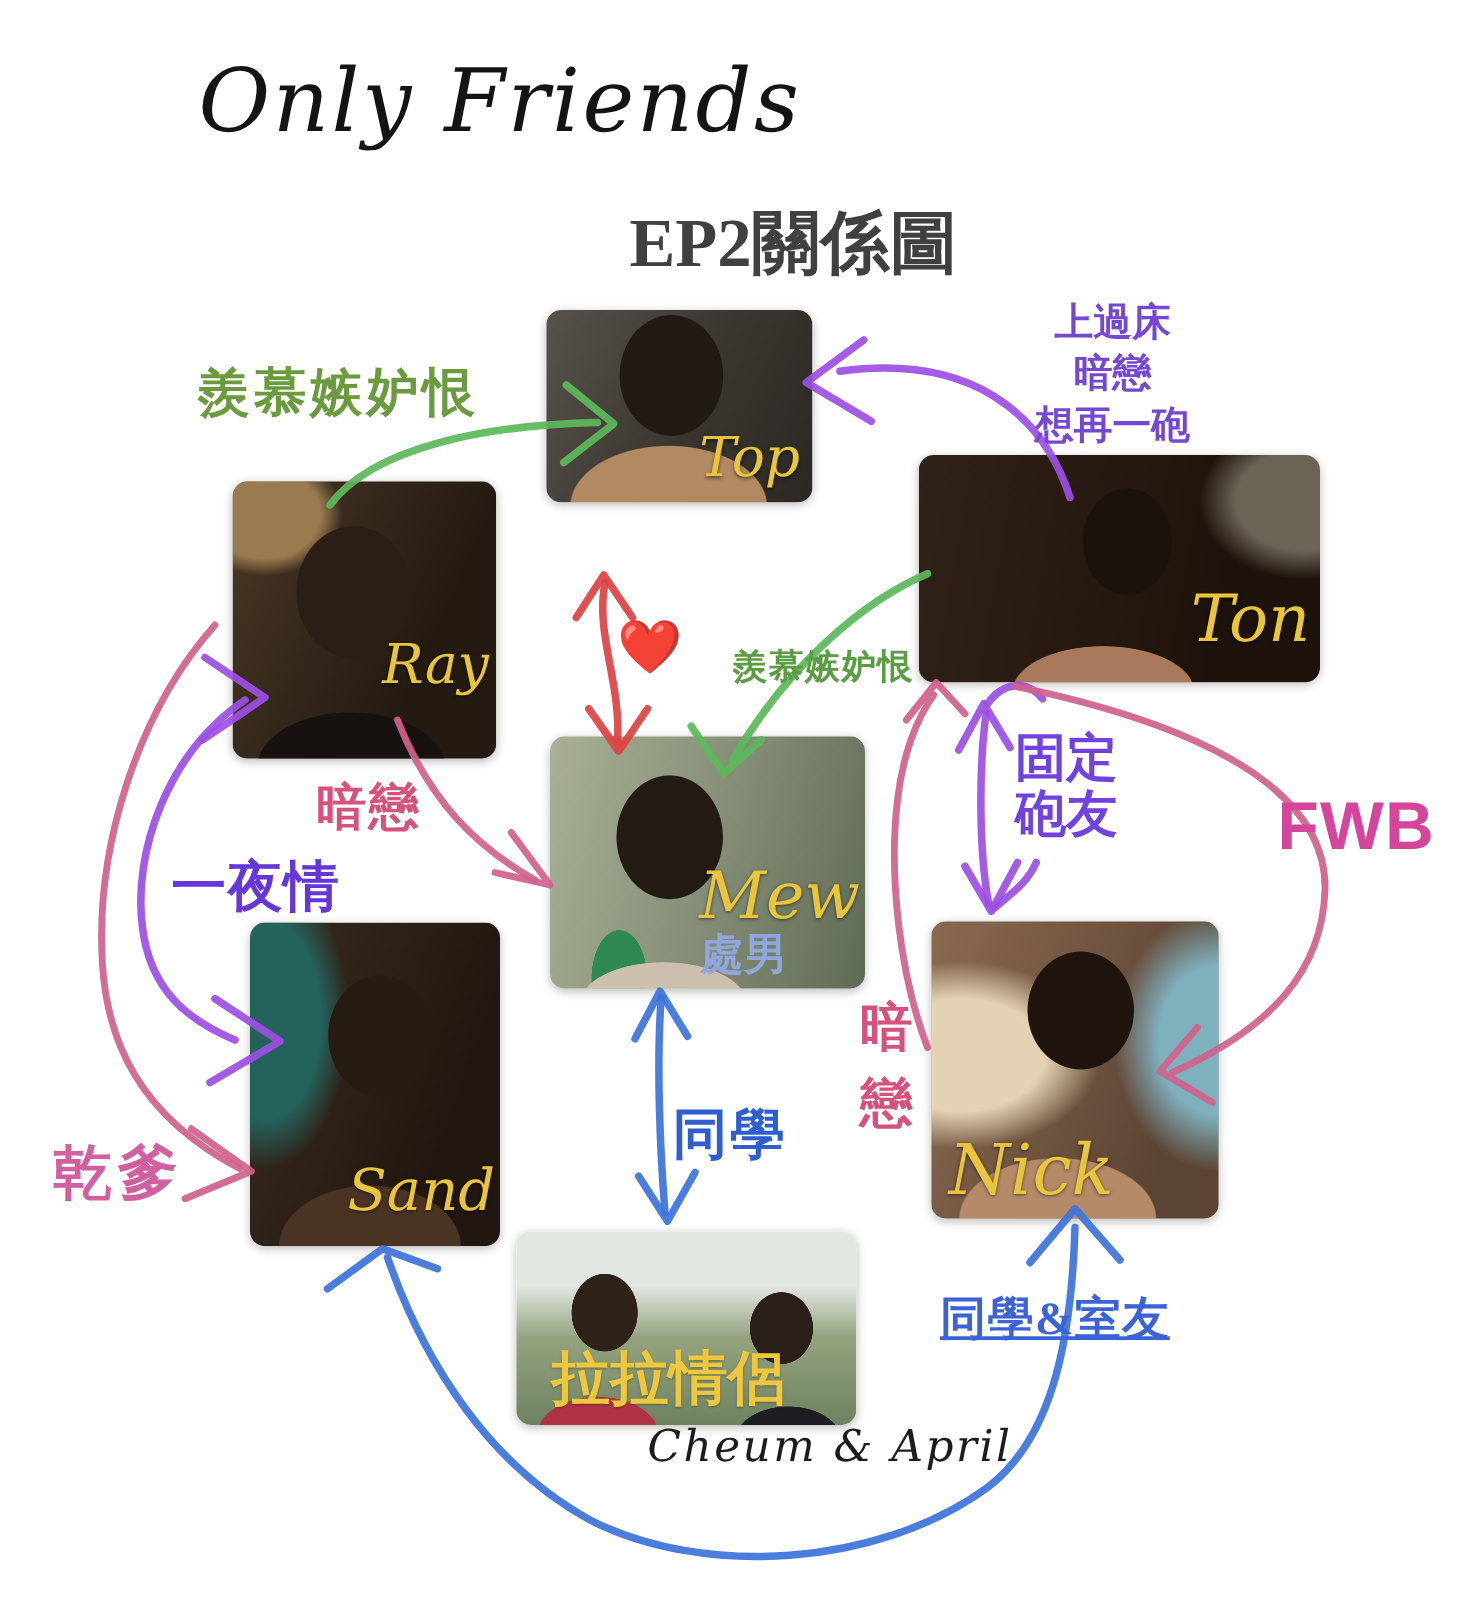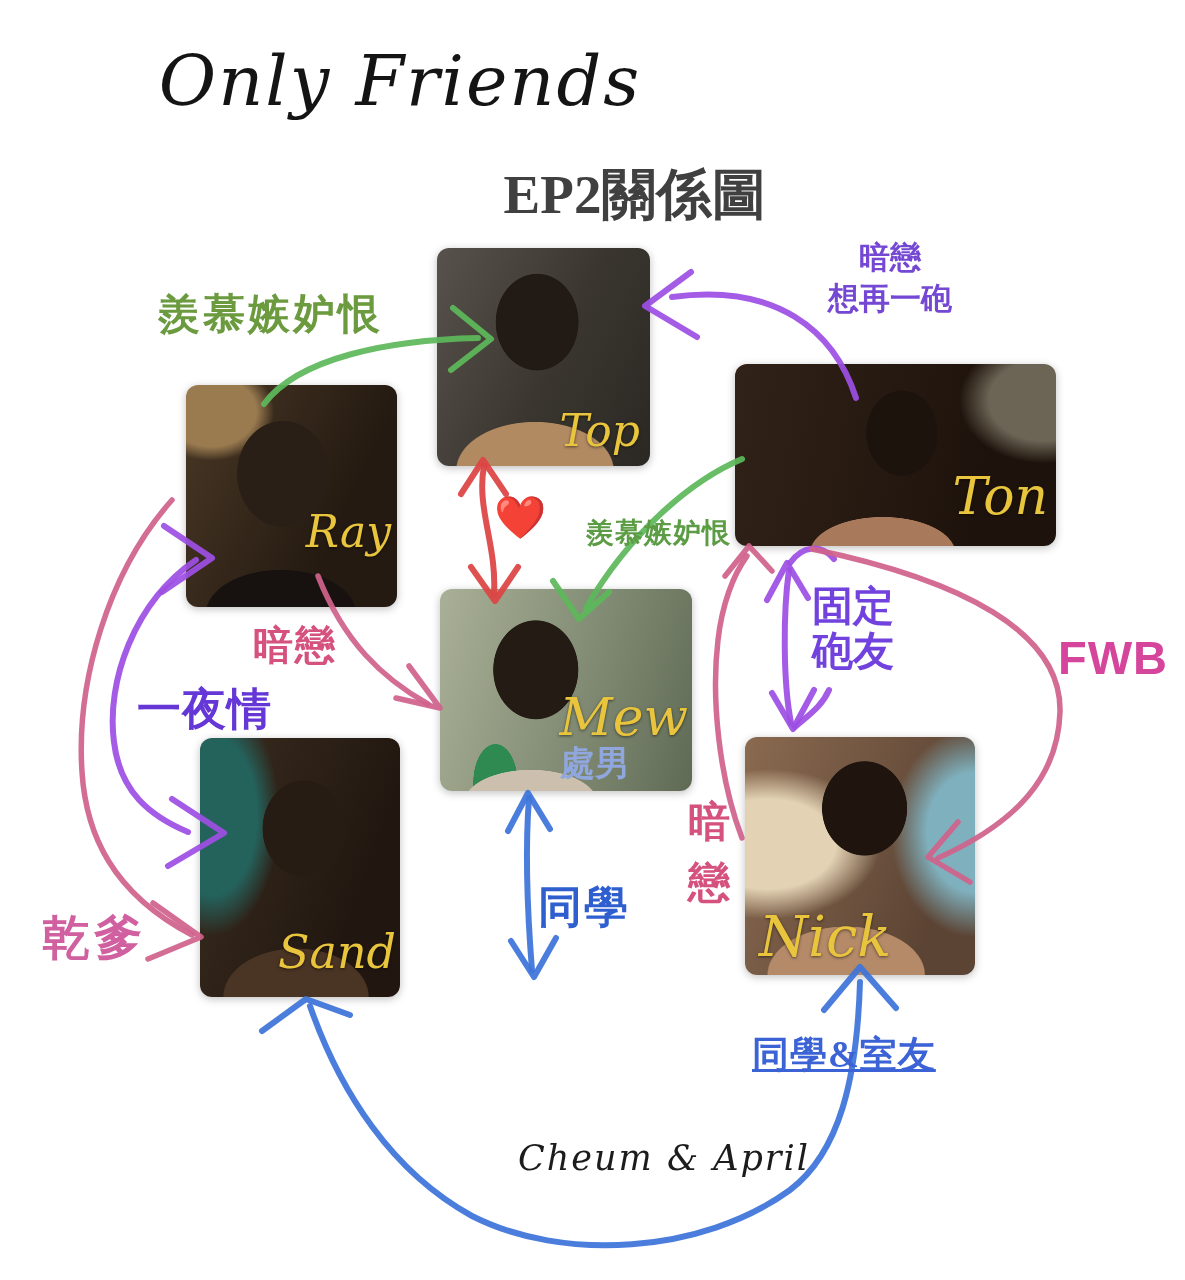--- a/index.html
+++ b/index.html
@@ -14,21 +14,21 @@
   .title{left:150px;top:40px;width:500px;text-align:center;font-size:70px;color:#141414;
          font-style:italic;letter-spacing:2px;}
   .subtitle{left:455px;top:158px;width:360px;text-align:center;font-size:55px;color:#404040;}
 
   
   .photo{position:absolute;border-radius:12px;z-index:1;box-shadow:0 2px 8px rgba(0,0,0,.25);overflow:hidden;}
   .pname{position:absolute;color:#e9c43d;text-shadow:0 1px 3px rgba(0,0,0,.55);
          font-style:italic;font-family:"DejaVu Serif","Liberation Serif",serif;z-index:2;}
   .ptag{position:absolute;z-index:2;font-family:"Liberation Sans","DejaVu Sans",sans-serif;font-weight:700;}
 
-  .photo-top{left:437px;top:248px;width:213px;height:218px;
+  .photo-top{left:437px;top:248px;width:213px;height:154px;
     background:
       radial-gradient(72px 84px at 47% 34%, #221b15 0 57%, transparent 58%),
       radial-gradient(130px 80px at 46% 102%, #b18a62 0 60%, transparent 61%),
       linear-gradient(115deg,#57524b,#3a362f 55%,#2b2824);}
   .photo-ray{left:186px;top:385px;width:211px;height:222px;
     background:
       radial-gradient(80px 92px at 46% 40%, #2a1f16 0 57%, transparent 58%),
       radial-gradient(120px 70px at 45% 103%, #171210 0 62%, transparent 63%),
       radial-gradient(90px 70px at 12% 12%, #9a7b50 0 50%, transparent 70%),
       linear-gradient(115deg,#4a3826,#241a11 70%);}
@@ -67,21 +67,21 @@
 
   
   .envy-ray-top{left:158px;top:286px;font-size:42px;letter-spacing:3px;color:#6b9a3f;}
   .ton-top-txt{left:780px;top:238px;width:220px;text-align:center;font-size:31px;color:#7448d3;line-height:1.32;}
   .heart{left:494px;top:493px;font-size:42px;z-index:4;}
   .envy-ton-mew{left:586px;top:514px;font-size:28px;letter-spacing:1px;color:#5c9c45;}
   .crush-ray-mew{left:253px;top:618px;font-size:40px;letter-spacing:2px;color:#d5517e;}
   .one-night{left:137px;top:680px;font-size:44px;letter-spacing:1px;color:#6537d6;}
   .sugar-daddy{left:42px;top:906px;font-size:48px;letter-spacing:4px;color:#d160a0;}
   .fwb-zh{left:812px;top:584px;width:100px;text-align:left;font-size:41px;color:#7142dd;line-height:1.1;}
-  .fwb-en{left:1058px;top:630px;font-size:47px;letter-spacing:1px;color:#d6459c;}
+  .fwb-en{left:1022px;top:630px;font-size:54px;letter-spacing:1px;color:#d6459c;}
   .crush-nick-ton{left:684px;top:792px;width:50px;text-align:center;font-size:42px;color:#d5517e;line-height:1.45;}
   .classmates{left:538px;top:878px;font-size:44px;letter-spacing:2px;color:#2f5ecf;}
   .roommates{left:752px;top:1030px;font-size:37px;letter-spacing:1px;color:#3b63d6;text-decoration:underline;}
   .cheum-name{left:518px;top:1138px;font-size:35px;color:#1c1c1c;letter-spacing:2px;}
 
   svg.arrows{position:absolute;left:0;top:0;z-index:3;pointer-events:none;}
   svg.arrows path,svg.arrows polyline{fill:none;stroke-linecap:round;stroke-linejoin:round;opacity:.93;}
   .st-green{stroke:#5cb85a;stroke-width:6;}
   .st-purple{stroke:#9d4fe3;stroke-width:6;}
   .st-red{stroke:#dd4444;stroke-width:6;}
@@ -114,20 +114,23 @@
   </div>
 
   <div class="photo photo-nick">
     <span class="pname" style="left:14px;bottom:6px;font-size:56px;">Nick</span>
   </div>
 
   <div class="photo photo-sand">
     <span class="pname" style="right:4px;bottom:18px;font-size:46px;">Sand</span>
   </div>
 
+  <div class="photo photo-cheum">
+    <span class="ptag" style="left:28px;bottom:6px;font-size:47px;color:#eec73e;text-shadow:0 1px 2px rgba(0,0,0,.3);">拉拉情侶</span>
+  </div>
   <div class="lbl cheum-name script">Cheum &amp; April</div>
 
   <svg class="arrows" width="1185" height="1280" viewBox="0 0 1185 1280">
 
     <path class="st-green" d="M 264 404 C 298 358, 388 340, 478 338"></path>
     <polyline class="st-green" points="453,308 491,339 451,370"></polyline>
 
     <path class="st-purple" d="M 856 398 C 834 330, 776 283, 672 297"></path>
     <polyline class="st-purple" points="691,272 645,306 697,337"></polyline>
 
@@ -165,20 +168,21 @@
     <polyline class="st-blue" points="511,941 534,977 556,938"></polyline>
 
     <path class="st-blue" d="M 310 1006 C 340 1092, 392 1172, 472 1216 C 562 1262, 702 1254, 790 1190 C 840 1152, 857 1078, 860 982"></path>
     <polyline class="st-blue" points="262,1031 306,999 350,1015"></polyline>
     <polyline class="st-blue" points="824,1010 860,967 896,1008"></polyline>
   </svg>
 
   <div class="lbl envy-ray-top sans">羨慕嫉妒恨</div>
 
   <div class="lbl ton-top-txt serifb">
+    <div>上過床</div>
     <div>暗戀</div>
     <div>想再一砲</div>
   </div>
 
   <div class="lbl heart">❤️</div>
 
   <div class="lbl envy-ton-mew sans">羨慕嫉妒恨</div>
 
   <div class="lbl crush-ray-mew sans">暗戀</div>
 

